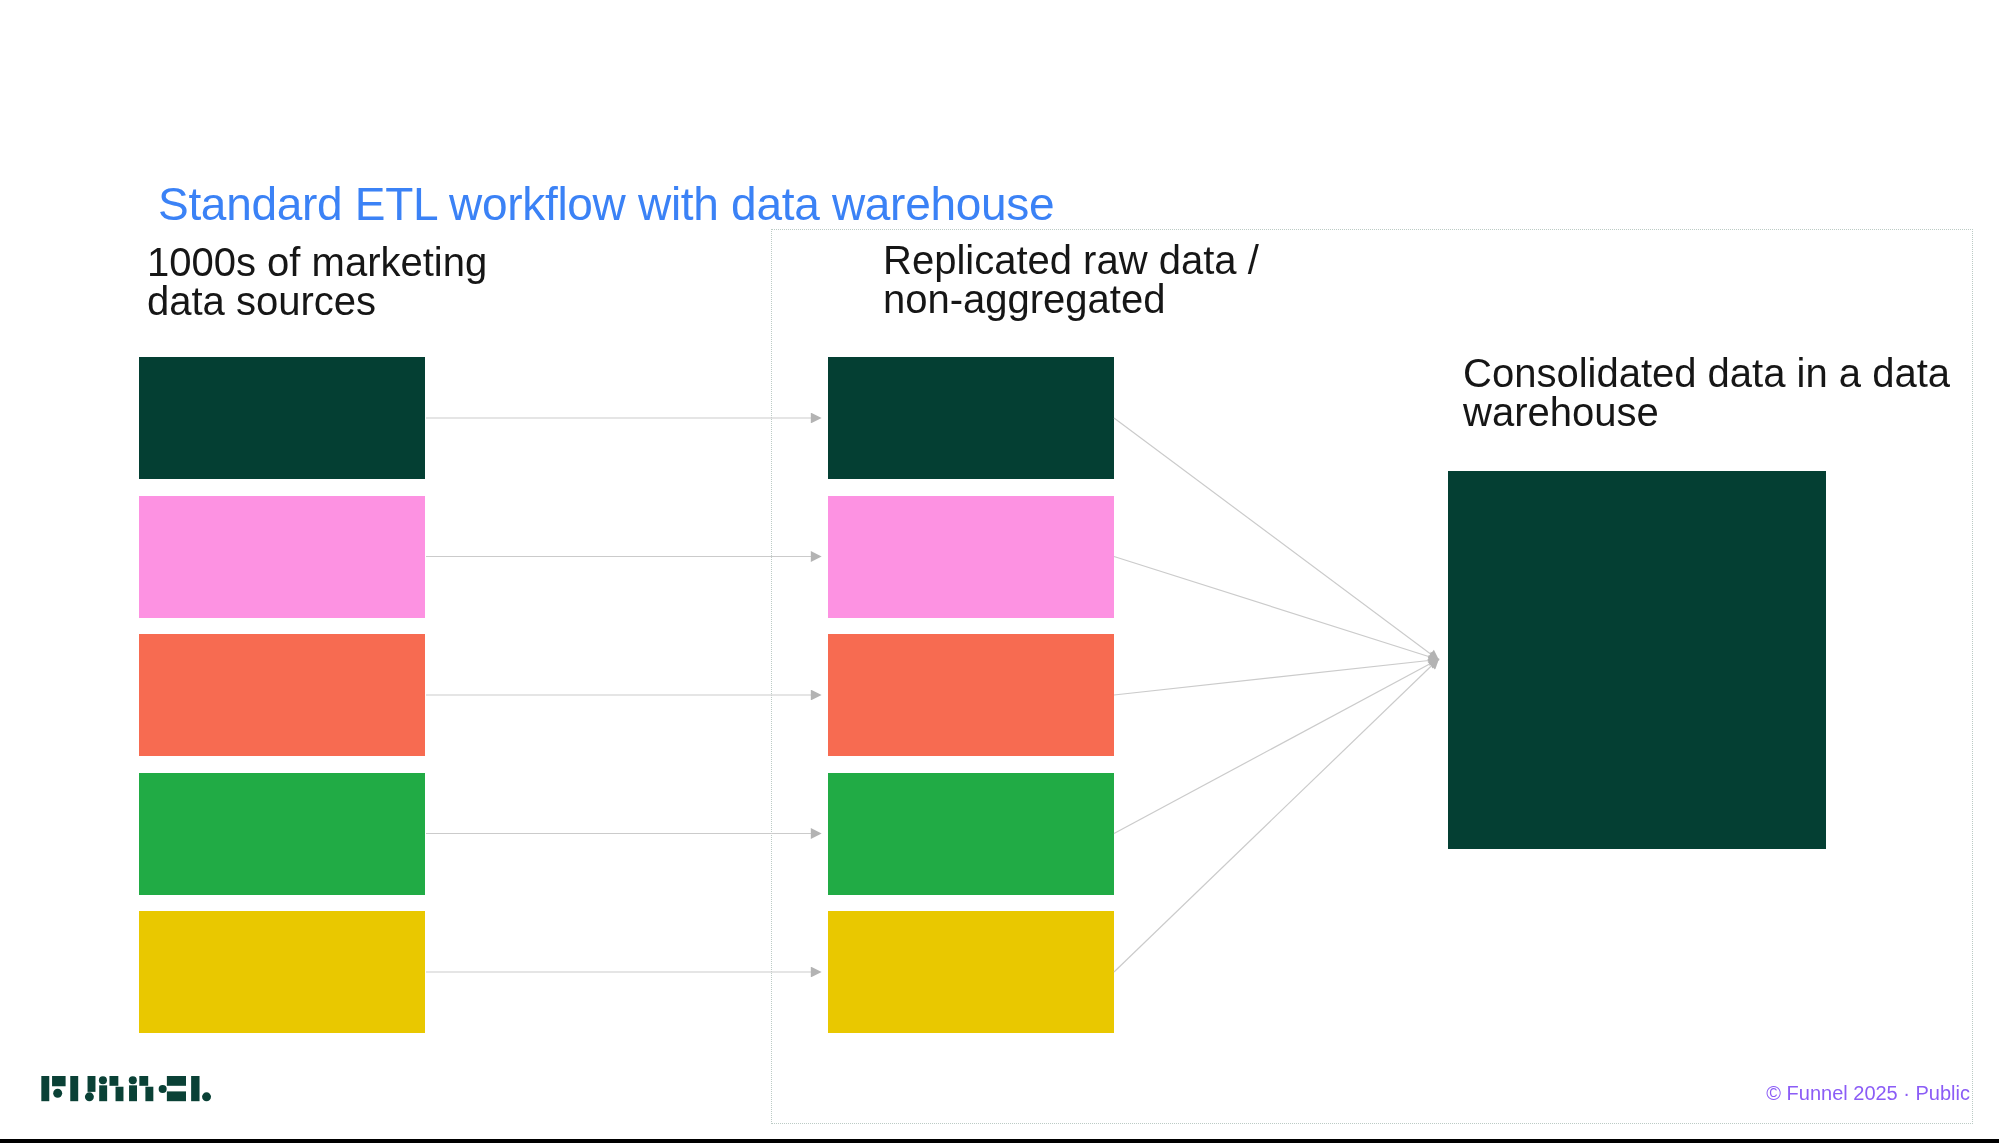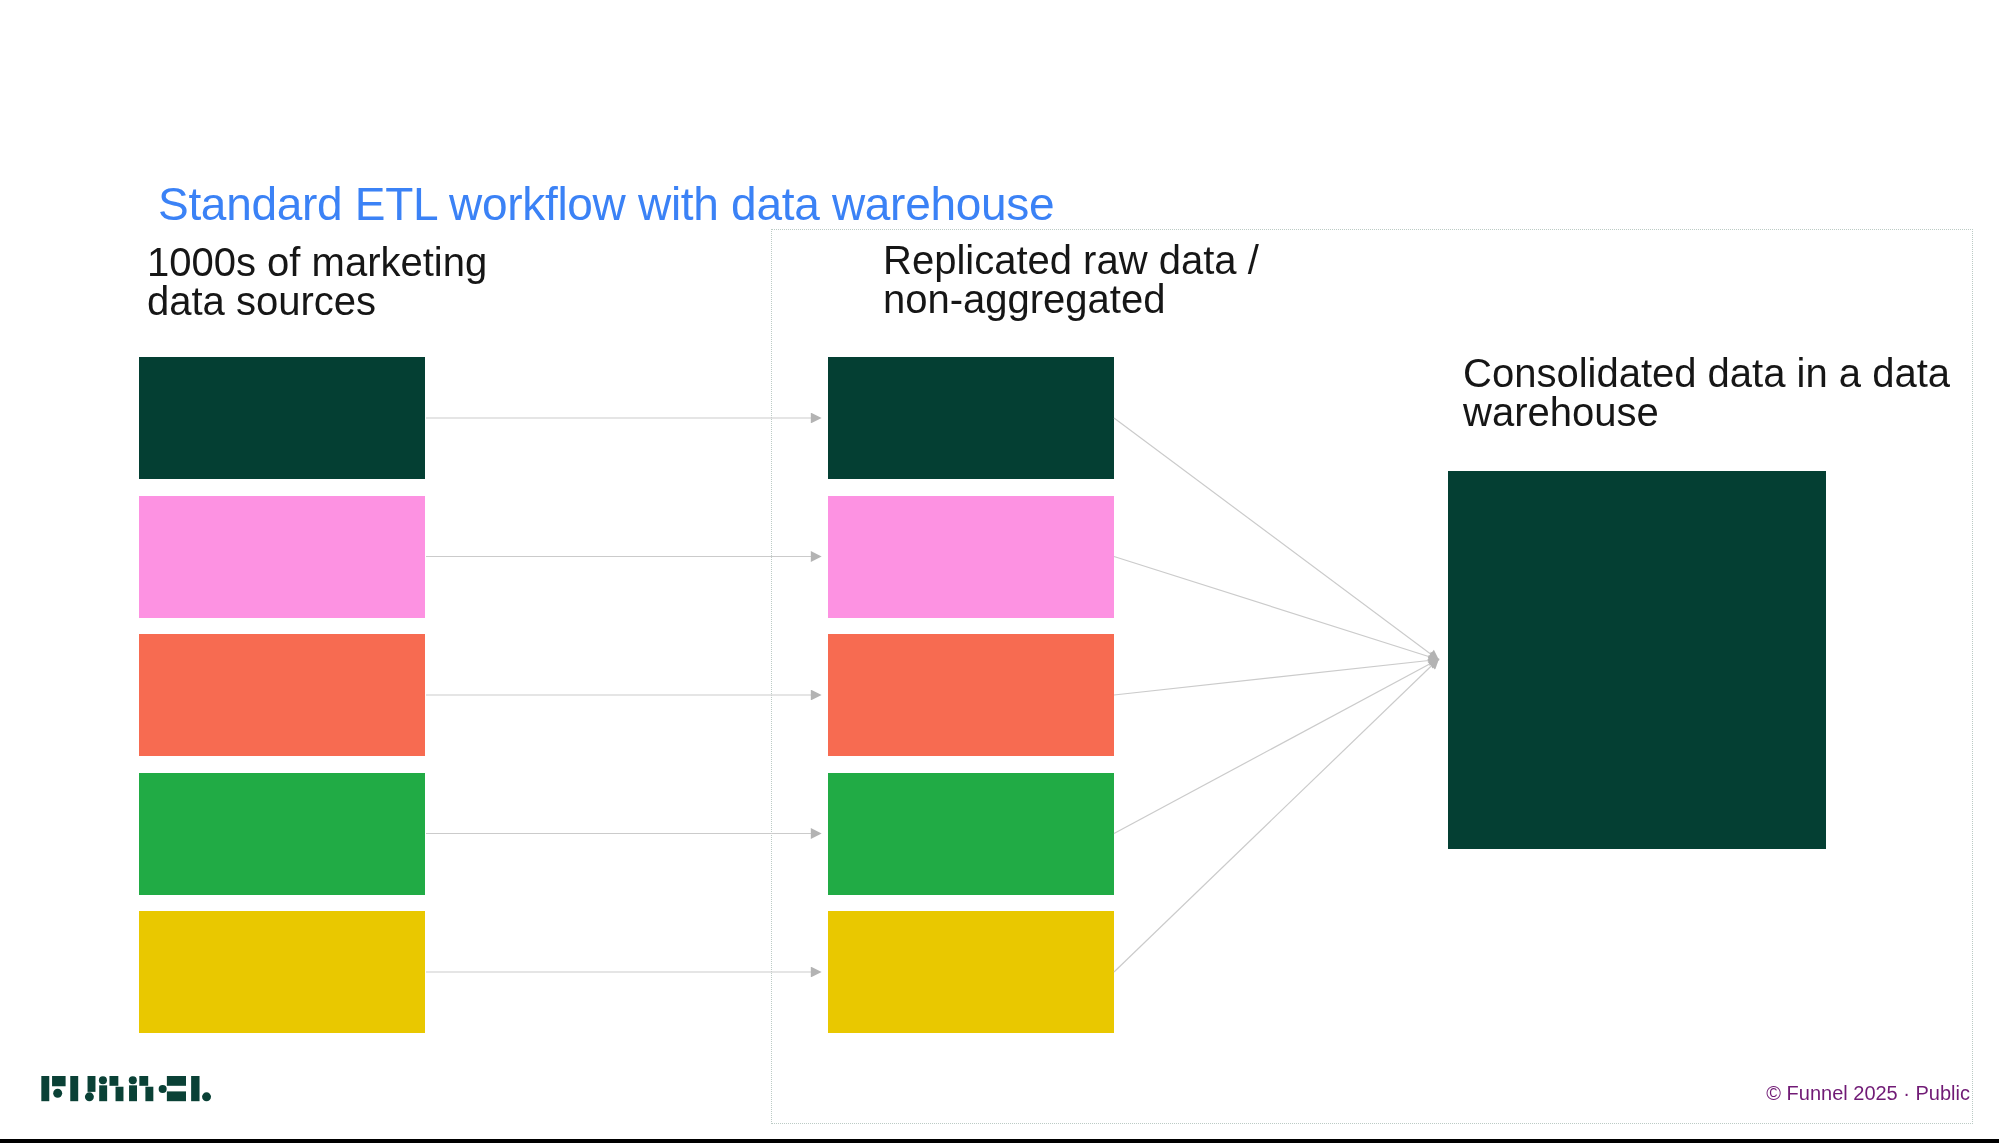--- a/index.html
+++ b/index.html
@@ -71,21 +71,21 @@
     left: 41px;
     top: 1076px;
     width: 178px;
     height: 28px;
   }
   .copyright {
     position: absolute;
     right: 29px;
     top: 1082px;
     font-size: 20px;
-    color: #701a75;
+    color: #8b5cf6;
     white-space: nowrap;
   }
   .bottom-edge {
     position: absolute;
     left: 0; bottom: 0;
     width: 100%; height: 4px;
     background: #000000;
   }
 </style>
 </head>

